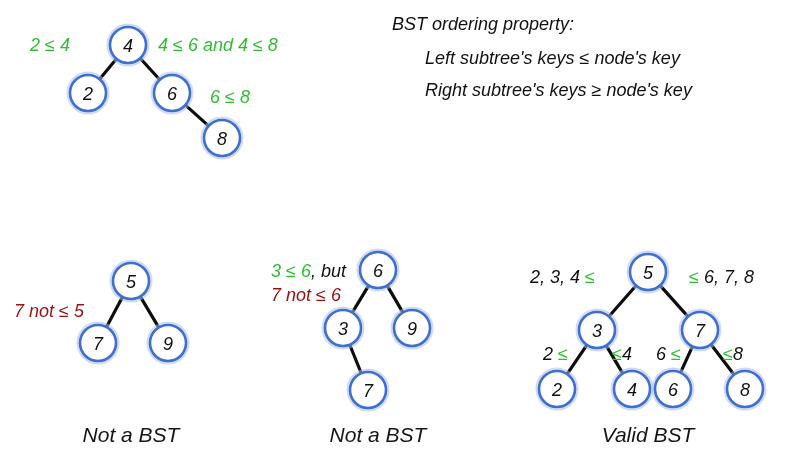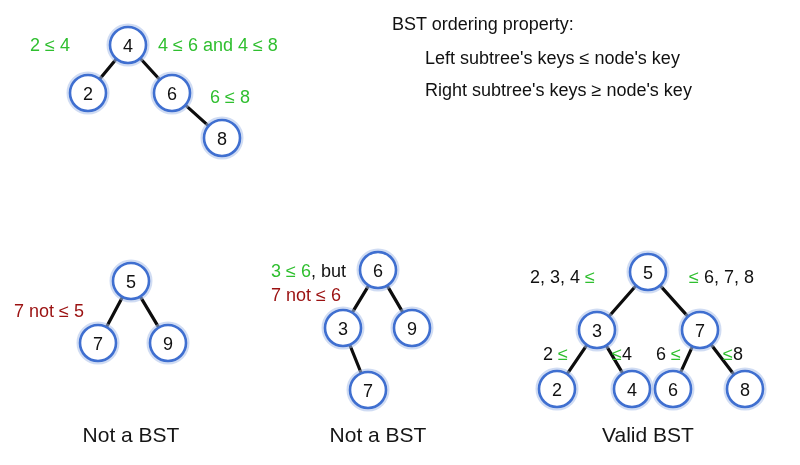--- a/index.html
+++ b/index.html
@@ -11,20 +11,21 @@
     width: 800px;
     height: 465px;
     position: relative;
     overflow: hidden;
     font-family: "Liberation Sans", sans-serif;
     color: #000000;
   }
   #diagram-root {
     position: absolute;
     inset: 0;
+    font-style: italic;
   }
   svg.diagram-canvas {
     display: block;
     width: 800px;
     height: 465px;
   }
   .node-circle {
     fill: #ffffff;
     stroke: #3f6fd0;
     stroke-width: 2.6;

